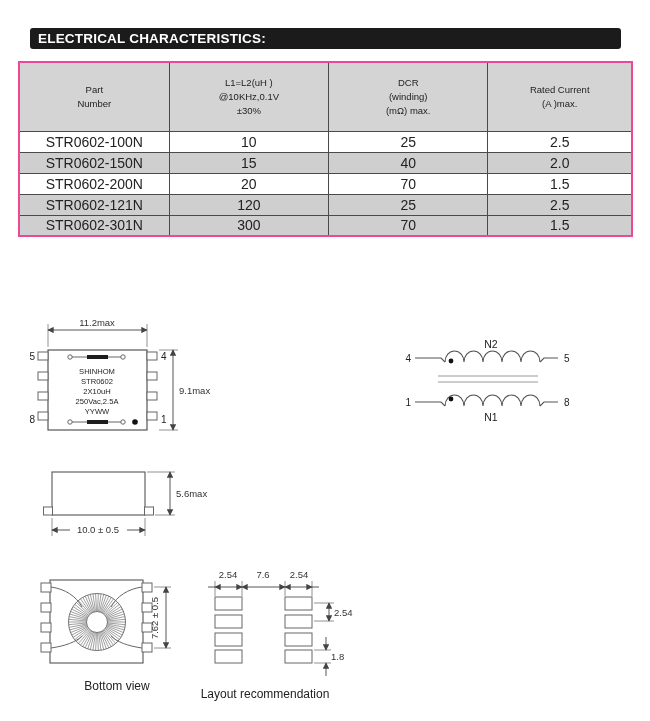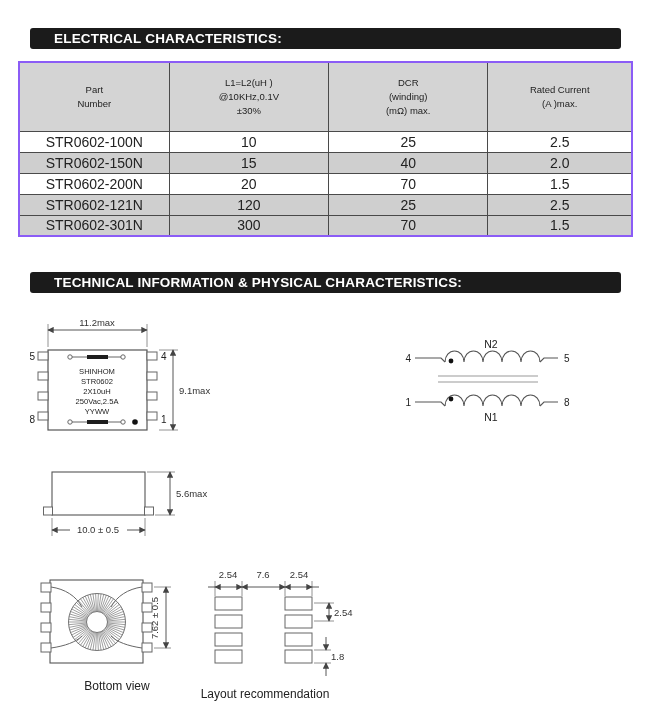--- a/index.html
+++ b/index.html
@@ -9,29 +9,29 @@
   }
   *{margin:0;padding:0;box-sizing:border-box;}
   body{background:#fff;font-family:"Liberation Sans","DejaVu Sans",sans-serif;}
   .page{position:relative;width:650px;height:721px;background:#ffffff;overflow:hidden;}
 
   .section-bar{
     position:absolute;left:30px;width:591px;height:21px;
     background:var(--bar-bg);color:var(--bar-text);
     border-radius:3px;
     font-size:13.5px;font-weight:bold;line-height:21px;
-    padding-left:24px;letter-spacing:0.2px;
+    padding-left:8px;letter-spacing:0.2px;
   }
   #bar-electrical{top:28px;}
   #bar-technical{top:272px;}
 
   table.spec{
     position:absolute;left:18px;top:61px;width:615px;
     border-collapse:collapse;table-layout:fixed;
-    border:2px solid #8b5cf6;
+    border:2px solid #ec4899;
   }
   table.spec th, table.spec td{
     border:1px solid var(--table-border);
     text-align:center;vertical-align:middle;
     color:var(--text);
   }
   table.spec th{
     background:var(--table-header-bg);
     height:69px;font-size:9.5px;font-weight:normal;
     white-space:pre-line;line-height:1.45;
@@ -109,21 +109,20 @@
         </tr>
         <tr class="alt">
           <td>STR0602-301N</td>
           <td>300</td>
           <td>70</td>
           <td>1.5</td>
         </tr>
       </tbody>
   </table>
 
-  <div class="section-bar" id="bar-technical">TECHNICAL INFORMATION &amp; PHYSICAL CHARACTERISTICS:</div>
 
   <svg class="drawing" style="left:20px;top:310px" width="215" height="130" viewBox="0 0 215 130">
     <defs>
       <marker id="arr" viewBox="0 0 10 10" refX="9" refY="5" markerWidth="7" markerHeight="7" orient="auto-start-reverse">
         <path d="M0,0L10,5L0,10z" fill="#444"></path>
       </marker>
     </defs>
 
     <line x1="28" y1="14" x2="28" y2="37" stroke="#777" stroke-width="0.8"></line>
     <line x1="127" y1="14" x2="127" y2="37" stroke="#777" stroke-width="0.8"></line>

